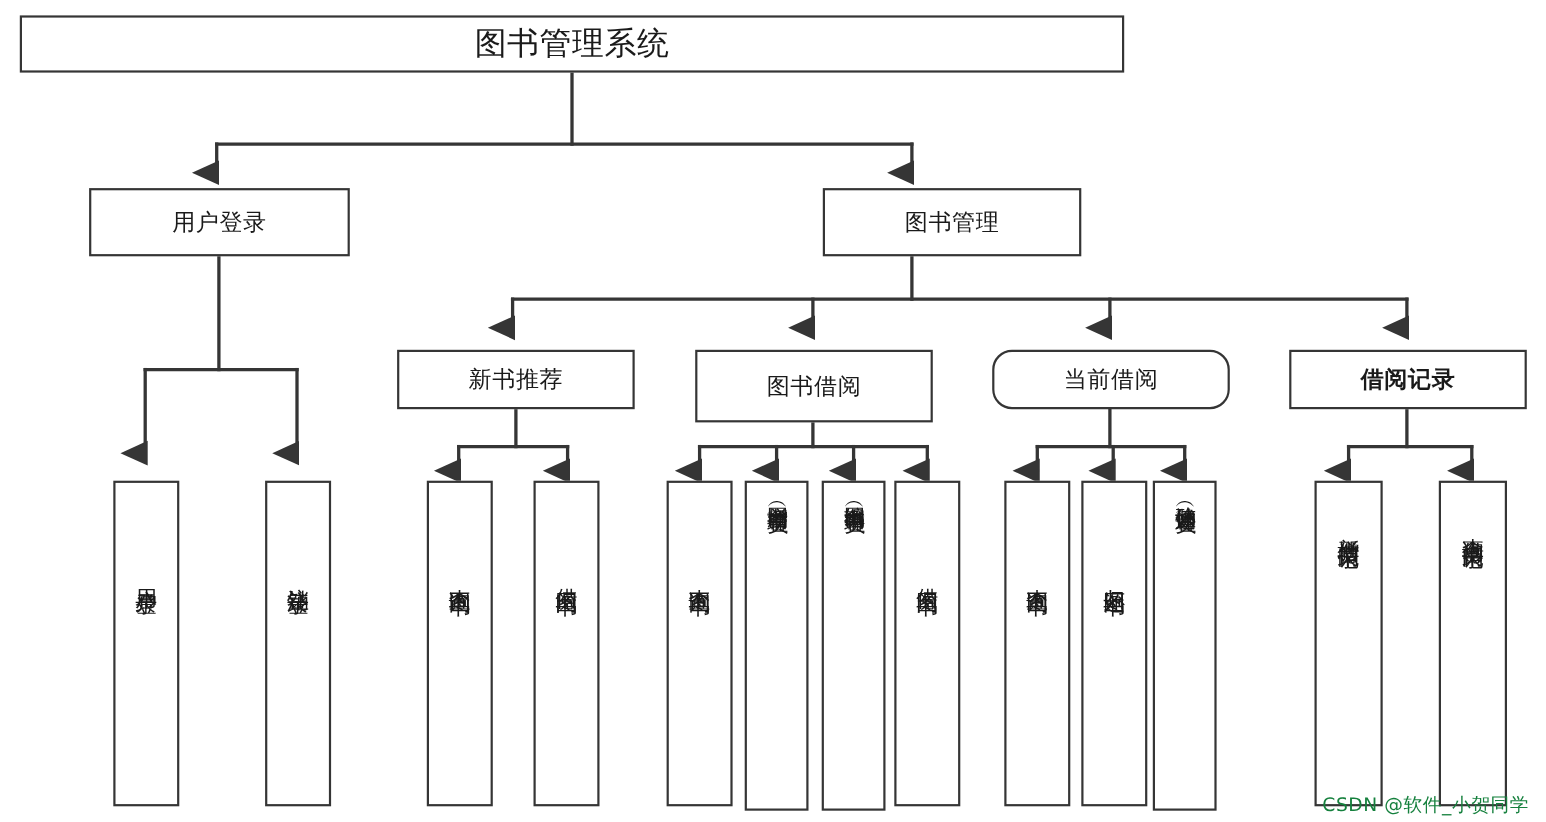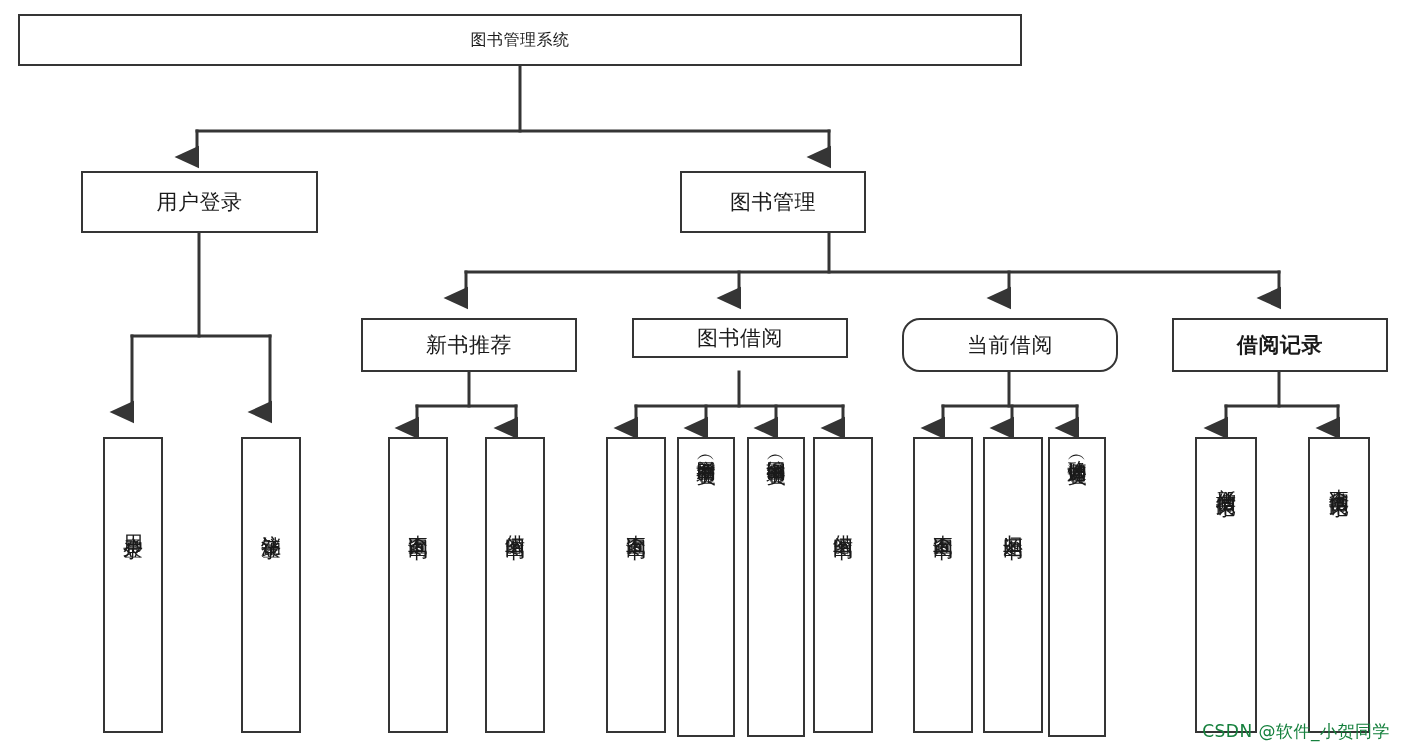--- a/index.html
+++ b/index.html
@@ -27,21 +27,21 @@
     text-align:center;
     line-height:1.18;
     color:#1a1a1a;
     letter-spacing:0.5px;
   }
   
   .node.horiz .label{
     font-size:21px;
     white-space:nowrap;
   }
-  .node.root .label{font-size:16px;font-family:Liberation Serif, serif;}
+  .node.root .label{font-size:29px;font-family:Liberation Serif, serif;}
 
   
   .node.vert{
     align-items:flex-start;
     justify-content:center;
     padding-top:6px;
   }
   .node.vert .label{
     writing-mode:vertical-rl;
     text-orientation:upright;
@@ -122,29 +122,29 @@
   </svg>
 
   <div class="node horiz root" style="left:18px; top:14px; width:1004px; height:52px;">
     <span class="label">图书管理系统</span>
   </div>
 
   <div class="node horiz" style="left:81px; top:171px; width:237px; height:62px;">
     <span class="label">用户登录</span>
   </div>
 
-  <div class="node horiz" style="left:680px; top:171px; width:186px; height:62px;">
+  <div class="node horiz" style="left:748px; top:171px; width:235px; height:62px;">
     <span class="label">图书管理</span>
   </div>
 
   <div class="node horiz" style="left:361px; top:318px; width:216px; height:54px;">
     <span class="label">新书推荐</span>
   </div>
 
-  <div class="node horiz" style="left:632px; top:318px; width:216px; height:40px;">
+  <div class="node horiz" style="left:632px; top:318px; width:216px; height:66px;">
     <span class="label">图书借阅</span>
   </div>
 
   <div class="node horiz" style="left:902px; top:318px; width:216px; height:54px;border-radius:18px;">
     <span class="label">当前借阅</span>
   </div>
 
   <div class="node horiz" style="left:1172px; top:318px; width:216px; height:54px;font-weight:bold;">
     <span class="label">借阅记录</span>
   </div>

